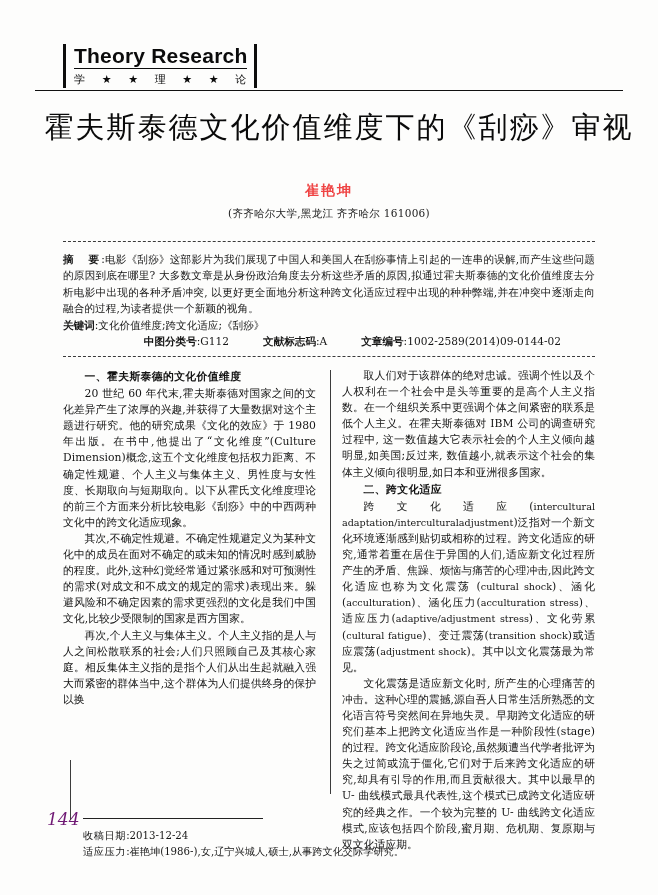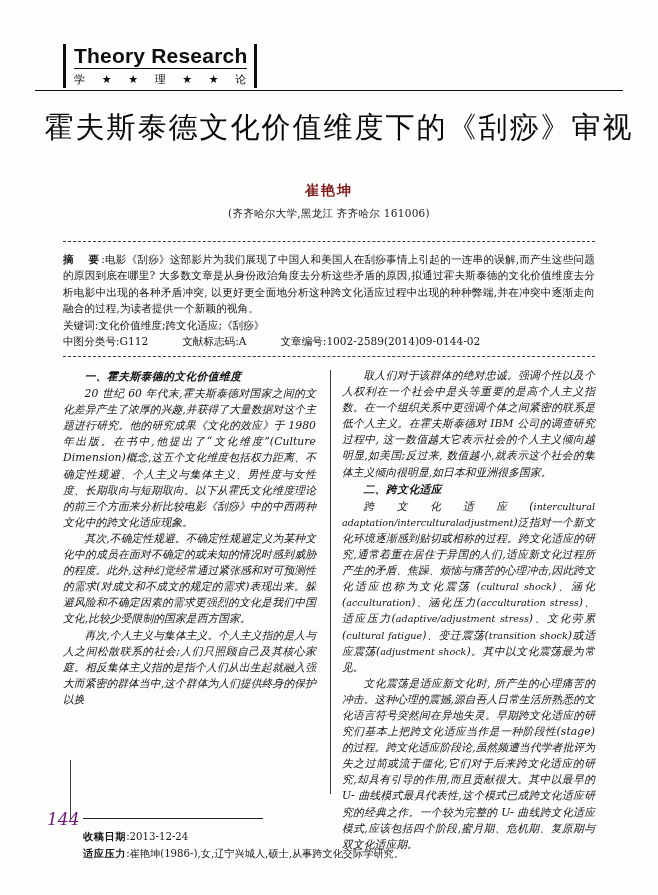--- a/index.html
+++ b/index.html
@@ -52,21 +52,21 @@
     font-size:29px;letter-spacing:2px;
     color:#0a0a0a;
     font-weight:500;
     padding-left:20px;
   }
   .author{
     position:absolute;left:0;right:0;top:182px;
     text-align:center;
     font-family:"DejaVu Serif", serif;
     font-size:14px;font-weight:bold;letter-spacing:2px;
-    color:#7f1d1d;
+    color:#ef4444;
   }
   .affil{
     position:absolute;left:0;right:0;top:207px;
     text-align:center;
     font-family:"DejaVu Serif", serif;
     font-size:10.5px;letter-spacing:.3px;color:#1b1b1b;
   }
   
   .abs-box{
     position:absolute;left:63px;top:241px;width:532px;
@@ -77,26 +77,26 @@
   .abs-line{
     font-size:10.6px;line-height:16.4px;
     color:#161616;text-align:justify;
     letter-spacing:.1px;
   }
   .abs-body{ text-indent:0; }
   .abs-lead{font-weight:bold;letter-spacing:2px;}
   .kw, .cls{
     font-size:10.6px;line-height:16.4px;color:#161616;
   }
-  .kw b, .cls b{font-weight:normal;}
-  .cls{display:flex;gap:0;}
+  .kw b, .cls b{font-weight:bold;}
+  .cls{display:flex;gap:0;justify-content:flex-end;}
   .cls .seg{margin-right:34px;white-space:nowrap;}
   
   .cols{
-    position:absolute;left:63px;top:368px;width:532px;height:430px;font-style:italic;
+    position:absolute;left:63px;top:368px;width:532px;height:430px;
   }
   .col{
     position:absolute;top:0;width:253px;height:430px;
     font-size:10.8px;line-height:16.1px;
     color:#131313;text-align:justify;
     letter-spacing:.05px;
   }
   .col-l{left:0;}
   .col-r{left:279px;}
   .col-div{
@@ -116,21 +116,21 @@
     font-style:italic;font-size:17px;color:#701a75;
   }
   .foot-rule{
     position:absolute;left:83px;top:818px;width:180px;
     border-top:1.1px solid #222;
   }
   .foot{
     position:absolute;left:83px;top:828px;width:500px;
     font-size:10.2px;line-height:16px;color:#161616;
   }
-  .foot b{font-weight:bold;letter-spacing:.6px;}
+  .foot b{font-weight:normal;letter-spacing:.6px;}
   .foot-div{
     position:absolute;left:70px;top:760px;height:60px;width:0;
     border-left:1px solid #3c3c3c;
   }
 </style>
 </head>
 <body>
 
 <div class="page">
 

